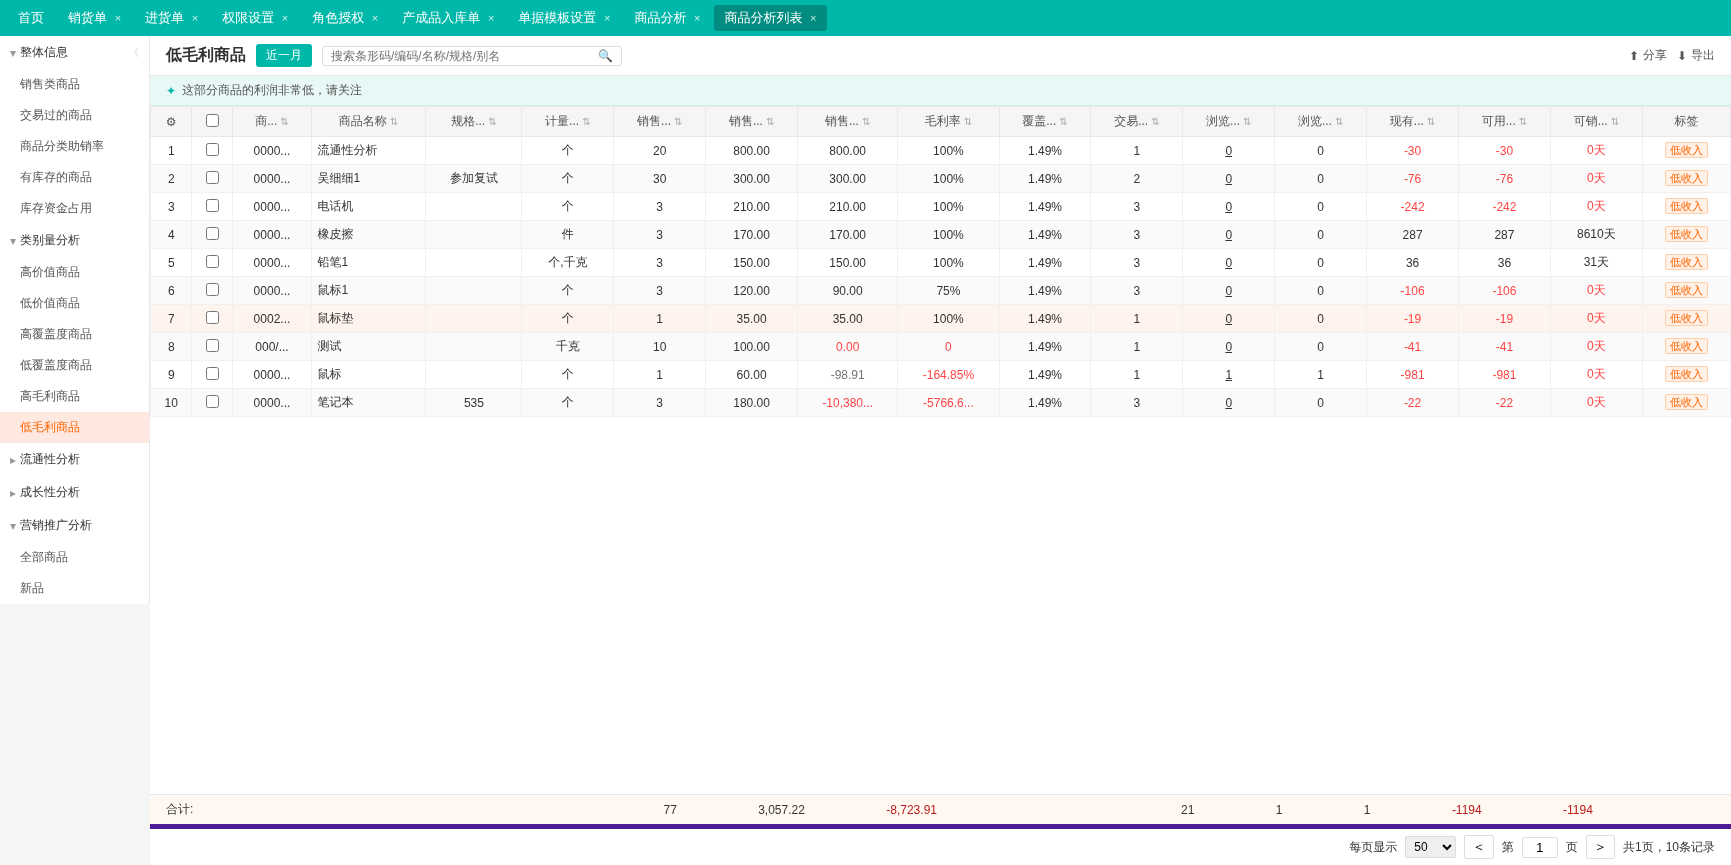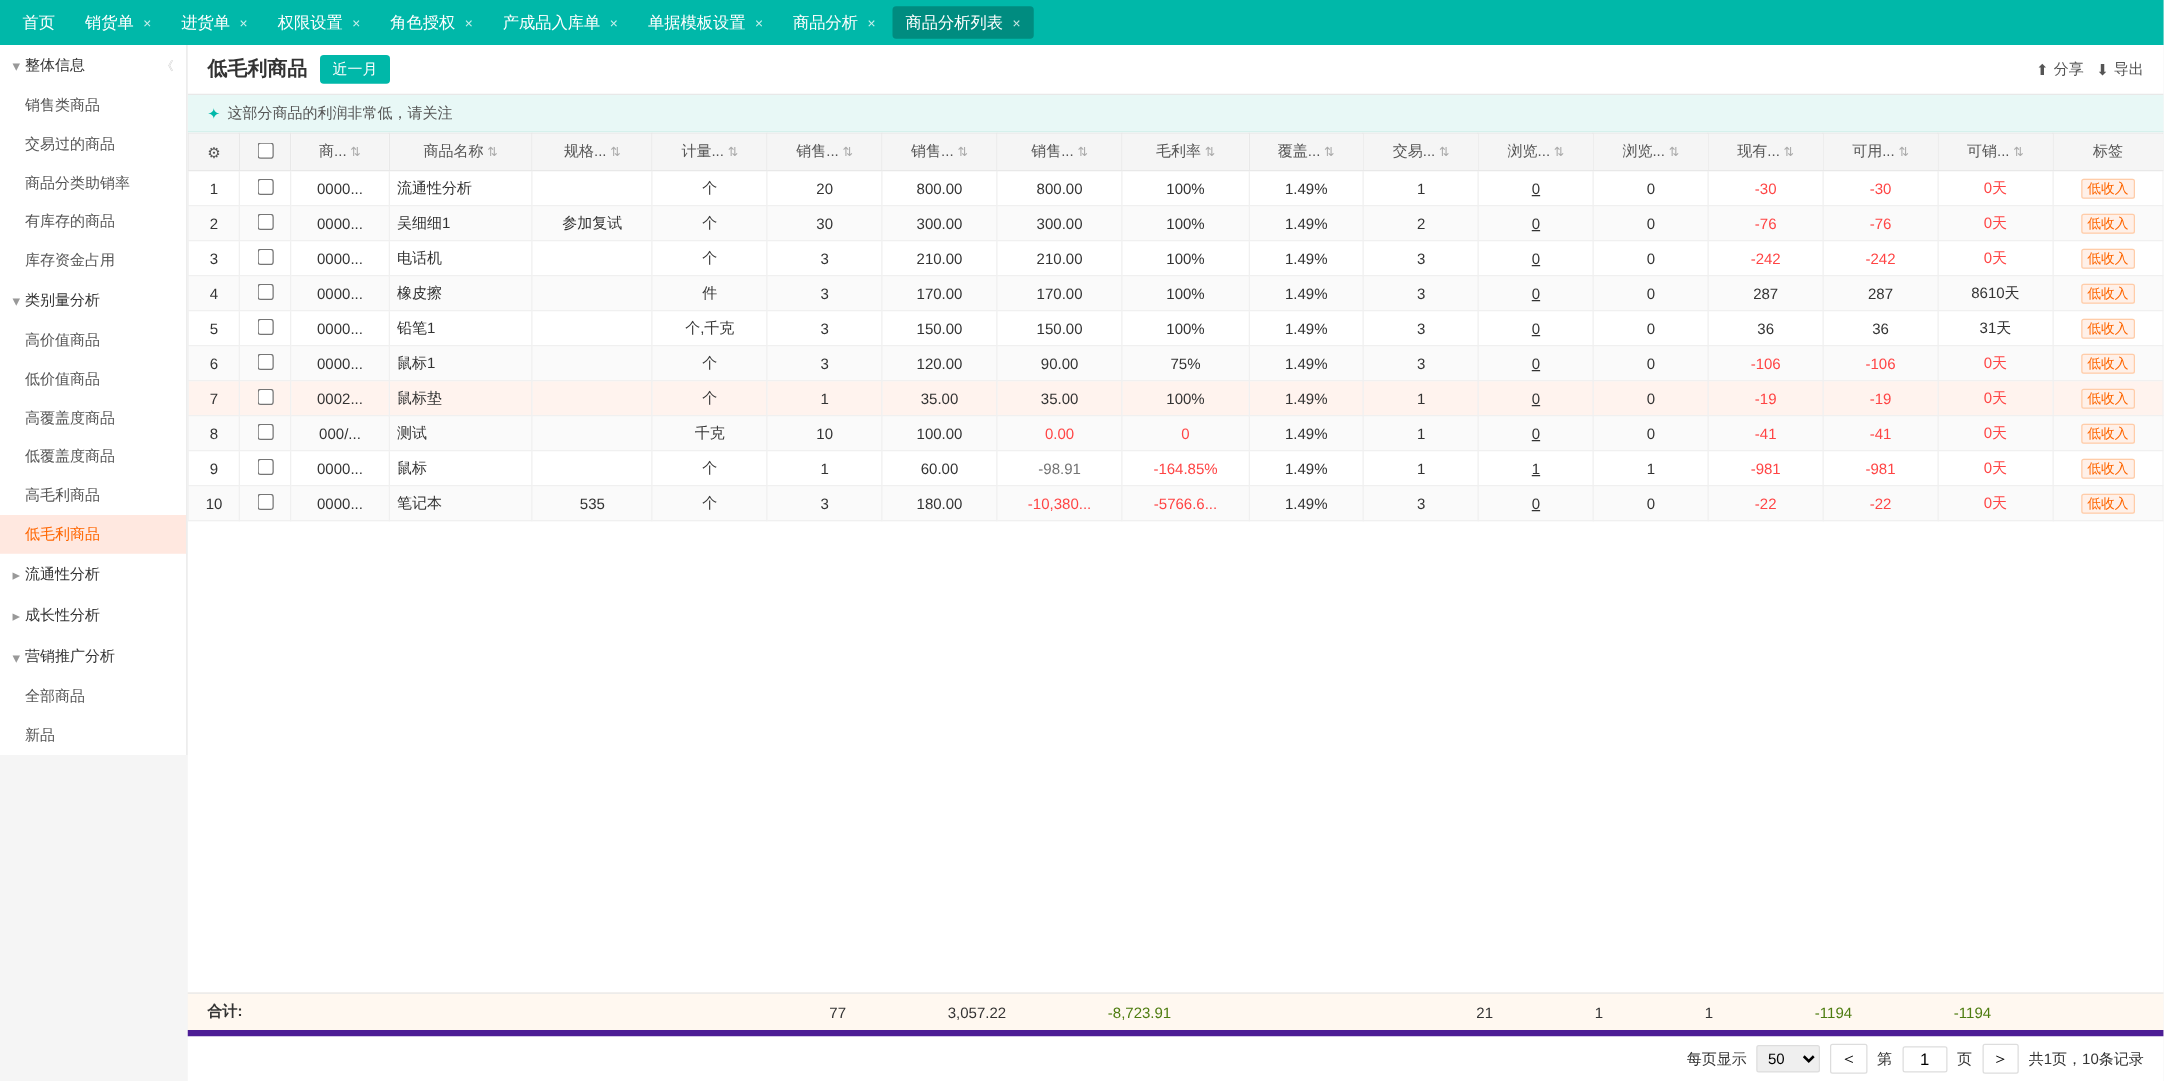--- a/index.html
+++ b/index.html
@@ -167,41 +167,41 @@
       border: 1px solid #f0f0f0;
       padding: 5px 6px;
       text-align: center;
       color: #333;
       white-space: nowrap;
     }
     tbody tr:nth-child(odd) { background: #fff; }
     tbody tr:nth-child(even) { background: #fafafa; }
     tbody tr.highlighted { background: #fff3ee; }
     .row-number { color: #333; }
-    .red-text { color: #4d7c0f; text-align: center; }
+    .red-text { color: #b91c1c; text-align: center; }
     .tag-low-income {
       background: #fff0e8;
       color: #ff6600;
       border: 1px solid #ffcca8;
       border-radius: 2px;
       padding: 1px 4px;
       font-size: 11px;
     }
     .underline-link { text-decoration: underline; cursor: pointer; color: #333; }
     input[type="checkbox"] { cursor: pointer; }
 
     
     .footer-bar {
       background: #fff8f0;
       border-top: 1px solid #e8e8e8;
       padding: 6px 16px;
       display: flex;
       align-items: center;
     }
-    .footer-bar .total-label { font-weight: bold; color: #333; min-width: 50px; }
+    .footer-bar .total-label { font-weight: normal; color: #333; min-width: 50px; }
 
     
     .pagination-bar {
       background: #fff;
       border-top: 5px solid #4c1d95;
       padding: 6px 16px;
       display: flex;
       align-items: center;
       justify-content: flex-end;
       gap: 8px;
@@ -317,20 +317,24 @@
       <div class="sidebar-item">全部商品</div>
       <div class="sidebar-item">新品</div>
     </aside>
   </div>
 
   <div class="content-area">
 
     <div class="content-header">
       <h2 class="content-title">低毛利商品</h2>
       <button class="time-filter-btn">近一月</button>
+      <div class="search-box">
+        <input type="text" placeholder="搜索条形码/编码/名称/规格/别名" style="">
+        <span class="search-icon">🔍</span>
+      </div>
       <div class="header-actions">
         <button class="action-btn">
           <span>⬆</span>
           <span>分享</span>
         </button>
         <button class="action-btn">
           <span>⬇</span>
           <span>导出</span>
         </button>
       </div>

